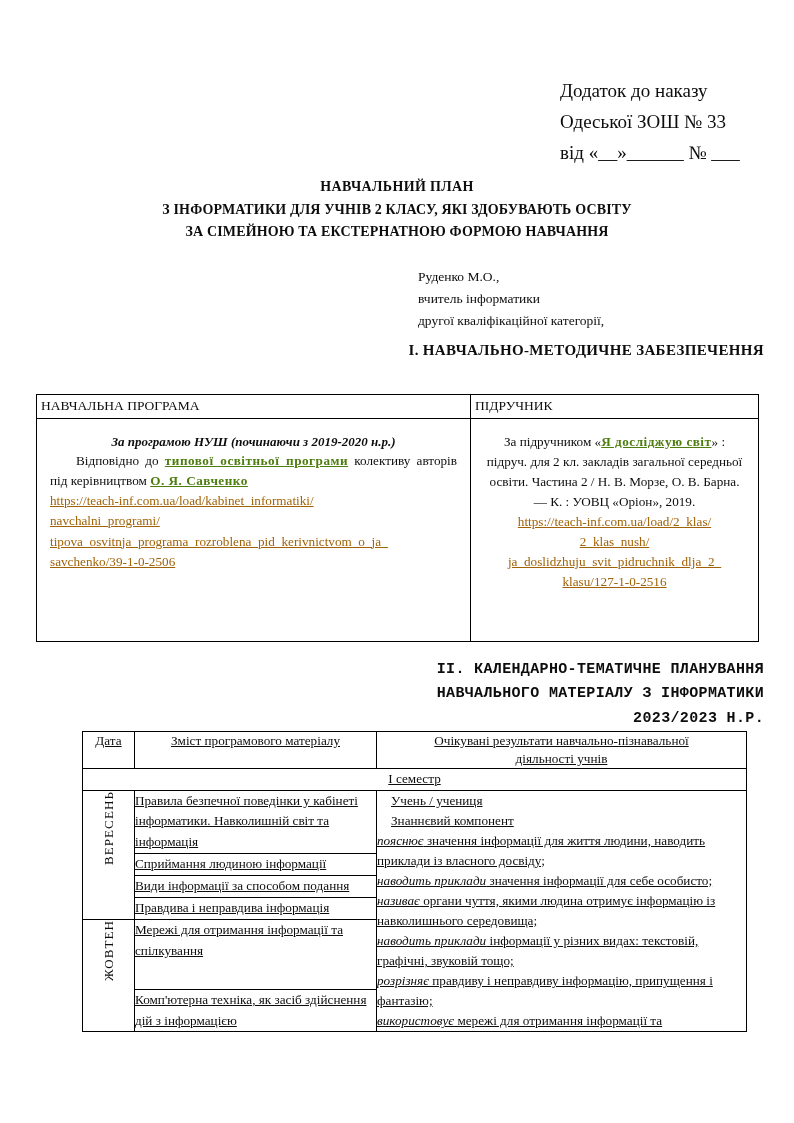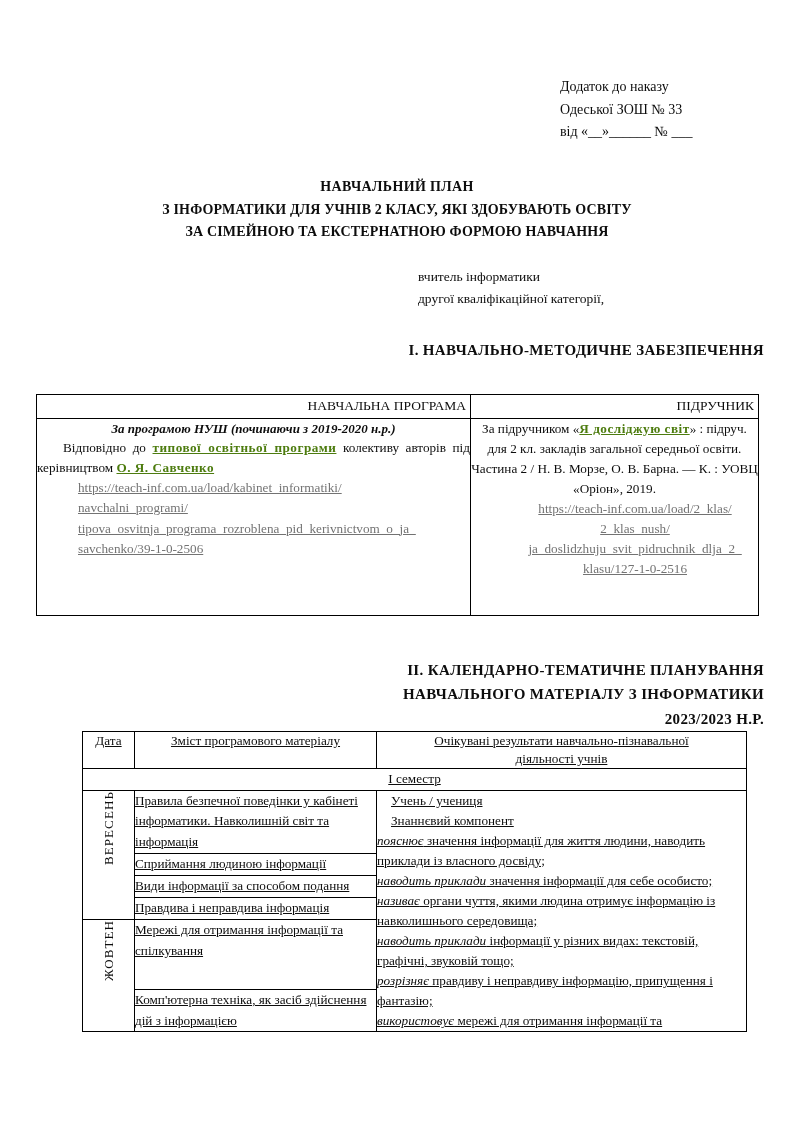--- a/index.html
+++ b/index.html
@@ -25,21 +25,21 @@
     box-sizing: border-box;
     padding: 0;
   }
 
   
   .doc-header {
     position: absolute;
     left: 560px;
     top: 76px;
     width: 220px;
-    font-size: 14px;
+    font-size: 19px;
     line-height: 1.62;
     text-align: left;
     white-space: nowrap;
   }
   .doc-header .hline { display: block; }
 
   
   .main-title {
     position: absolute;
     left: 47px;
@@ -71,42 +71,42 @@
     position: absolute;
     width: 700px;
     left: 64px;
     text-align: right;
     font-weight: bold;
     font-size: 15px;
     line-height: 1.62;
     letter-spacing: 0.35px;
   }
   #section1-heading { top: 338px; }
-  #section2-heading { top: 658px; }
+  #section2-heading { top: 658px; font-family: Liberation Mono, monospace; }
   .section-heading .sline { display: block; }
 
   
   .table1 {
     position: absolute;
     left: 36px;
     top: 394px;
     width: 722px;
     border-collapse: collapse;
     table-layout: fixed;
     font-size: 13.2px;
   }
   .table1 td, .table1 th {
     border: 1px solid #000;
-    padding: 0;
+    padding: 13px;
     vertical-align: top;
   }
   .table1 .col-prog { width: 434px; }
   .table1 .col-book { width: 288px; }
   .table1 .hdr {
-    text-align: right;
+    text-align: left;
     font-weight: normal;
     font-size: 13.5px;
     padding: 2px 4px 3px 4px;
     line-height: 1.3;
   }
   .cell-prog {
     padding: 1px 5px 4px 5px;
     line-height: 1.52;
     height: 196px;
   }
@@ -122,23 +122,22 @@
     font-style: italic;
     text-align: center;
     font-size: 13px;
   }
   .prog-para {
     display: block;
     text-align: justify;
     text-indent: 26px;
   }
   .lnk {
-    color: #737373;
+    color: #a16207;
     text-decoration: underline;
-    margin-left: 41px;
   }
   .lnk-b {
     color: #4d7c0f;
     text-decoration: underline;
     font-weight: bold;
     letter-spacing: 0.5px;
   }
   .url-line { display: block; }
 
   
@@ -206,20 +205,21 @@
     <span class="hline">від «__»______ № ___</span>
   </div>
 
   <div class="main-title">
     <span class="tline">НАВЧАЛЬНИЙ ПЛАН</span>
     <span class="tline wide">З  ІНФОРМАТИКИ ДЛЯ УЧНІВ 2  КЛАСУ, ЯКІ ЗДОБУВАЮТЬ ОСВІТУ</span>
     <span class="tline wide">ЗА СІМЕЙНОЮ ТА ЕКСТЕРНАТНОЮ ФОРМОЮ НАВЧАННЯ</span>
   </div>
 
   <div class="author-block">
+    <span class="aline">Руденко М.О.,</span>
     <span class="aline">вчитель інформатики</span>
     <span class="aline">другої кваліфікаційної категорії,</span>
   </div>
 
   <div class="section-heading" id="section1-heading">
     <span class="sline">I.  НАВЧАЛЬНО-МЕТОДИЧНЕ ЗАБЕЗПЕЧЕННЯ</span>
   </div>
 
   <table class="table1">
     <colgroup>

